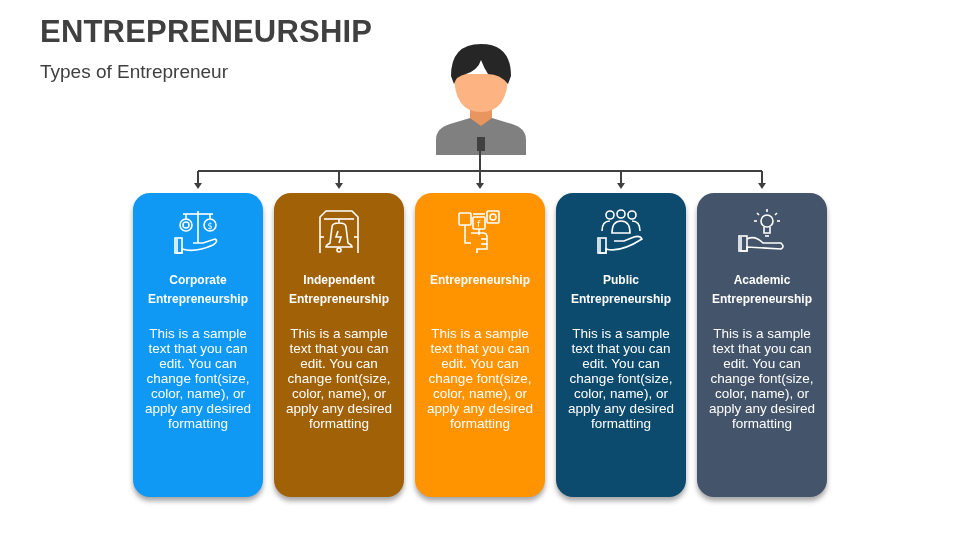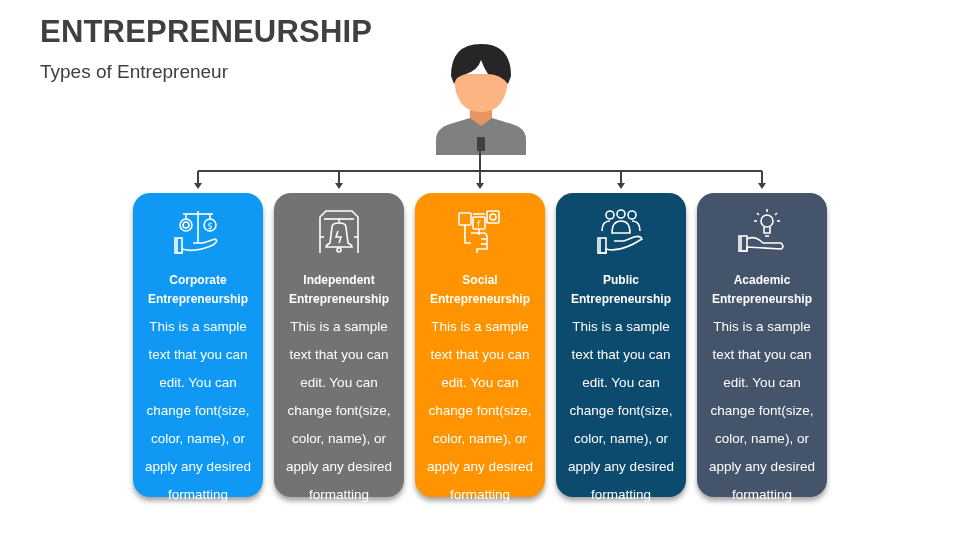--- a/index.html
+++ b/index.html
@@ -6,21 +6,21 @@
   body { width:960px; height:540px; background:#ffffff; position:relative; overflow:hidden;
          font-family:"Liberation Sans", "DejaVu Sans", sans-serif; }
   .title { position:absolute; left:40px; top:14px; font-size:31px; font-weight:700; color:#404040; letter-spacing:0.2px; }
   .subtitle { position:absolute; left:40px; top:61px; font-size:19px; color:#404040; }
   .person { position:absolute; left:436px; top:40px; width:90px; height:115px; }
   .connectors { position:absolute; left:0; top:0; width:960px; height:540px; pointer-events:none; }
   .card { position:absolute; top:193px; width:130px; height:304px; border-radius:17px;
           box-shadow:0 4px 5px rgba(0,0,0,0.35); color:#fff; text-align:center; }
   .card .icon { position:absolute; left:40px; top:16px; width:50px; height:46px; }
   .card .heading { position:absolute; left:0; right:0; top:78px; font-weight:700; font-size:12px; line-height:19px; }
-  .card .body { position:absolute; left:6px; right:6px; top:120px; font-size:13.5px; line-height:28px; }
+  .card .body { position:absolute; left:6px; right:6px; top:133px; font-size:13.5px; line-height:15px; }
 </style>
 </head>
 <body>
 
 <div class="title">ENTREPRENEURSHIP</div>
 <div class="subtitle">Types of Entrepreneur</div>
 
 <svg class="person" viewBox="0 0 90 115">
   <path d="M0 115 L0 100 Q0 88 14 84 L34 78 L56 78 L76 84 Q90 88 90 100 L90 115 Z" fill="#808080"></path>
   <path d="M34 62 L56 62 L56 78 L45 86 L34 78 Z" fill="#e8955f"></path>
@@ -61,21 +61,21 @@
     <path d="M4 30 L4 44 L9 44 L9 40 Q22 44 40 36 Q46 32 42 30 L30 34 L20 34"></path>
     <rect x="2" y="29" width="7" height="15"></rect>
   </svg>
   <div class="heading">
       <div>Corporate</div>
       <div>Entrepreneurship</div>
     </div>
   <div class="body">This is a sample text that you can edit. You can change font(size, color, name), or apply any desired formatting</div>
 </div>
 
-<div class="card" style="left:274px; background:#737373;">
+<div class="card" style="left:274px; background:#a16207;">
   <svg class="icon" viewBox="0 0 50 46" fill="none" stroke="#fff" stroke-width="1.6">
     <path d="M6 44 L6 8 L12 2 L38 2 L44 8 L44 44"></path>
     <line x1="10" y1="10" x2="40" y2="10"></line>
     <path d="M25 10 L25 14 M18 18 Q18 14 25 14 Q32 14 32 18 L34 34 Q38 36 38 38 L12 38 Q12 36 16 34 Z"></path>
     <path d="M24 22 L22 28 L27 28 L25 34"></path>
     <circle cx="25" cy="41" r="2"></circle>
     <line x1="6" y1="28" x2="10" y2="28"></line>
       <line x1="40" y1="28" x2="44" y2="28"></line>
   </svg>
   <div class="heading">
@@ -93,21 +93,20 @@
     <rect x="32" y="2" width="12" height="12" rx="1"></rect>
       <circle cx="38" cy="8" r="3"></circle>
     <line x1="18" y1="5" x2="30" y2="5"></line>
     <line x1="10" y1="16" x2="10" y2="26"></line>
       <line x1="24" y1="20" x2="24" y2="26"></line>
     <path d="M10 26 L10 34 L16 34 M16 24 L28 24 Q32 24 32 28 L32 40 L22 40 L22 44"></path>
     <line x1="26" y1="30" x2="32" y2="30"></line>
       <line x1="26" y1="35" x2="32" y2="35"></line>
   </svg>
   <div class="heading">
-      <div>Social</div>
       <div>Entrepreneurship</div>
     </div>
   <div class="body">This is a sample text that you can edit. You can change font(size, color, name), or apply any desired formatting</div>
 </div>
 
 <div class="card" style="left:556px; background:#0c4a6e;">
   <svg class="icon" viewBox="0 0 50 46" fill="none" stroke="#fff" stroke-width="1.6">
     <circle cx="14" cy="6" r="4"></circle>
       <circle cx="25" cy="5" r="4"></circle>
       <circle cx="36" cy="6" r="4"></circle>

